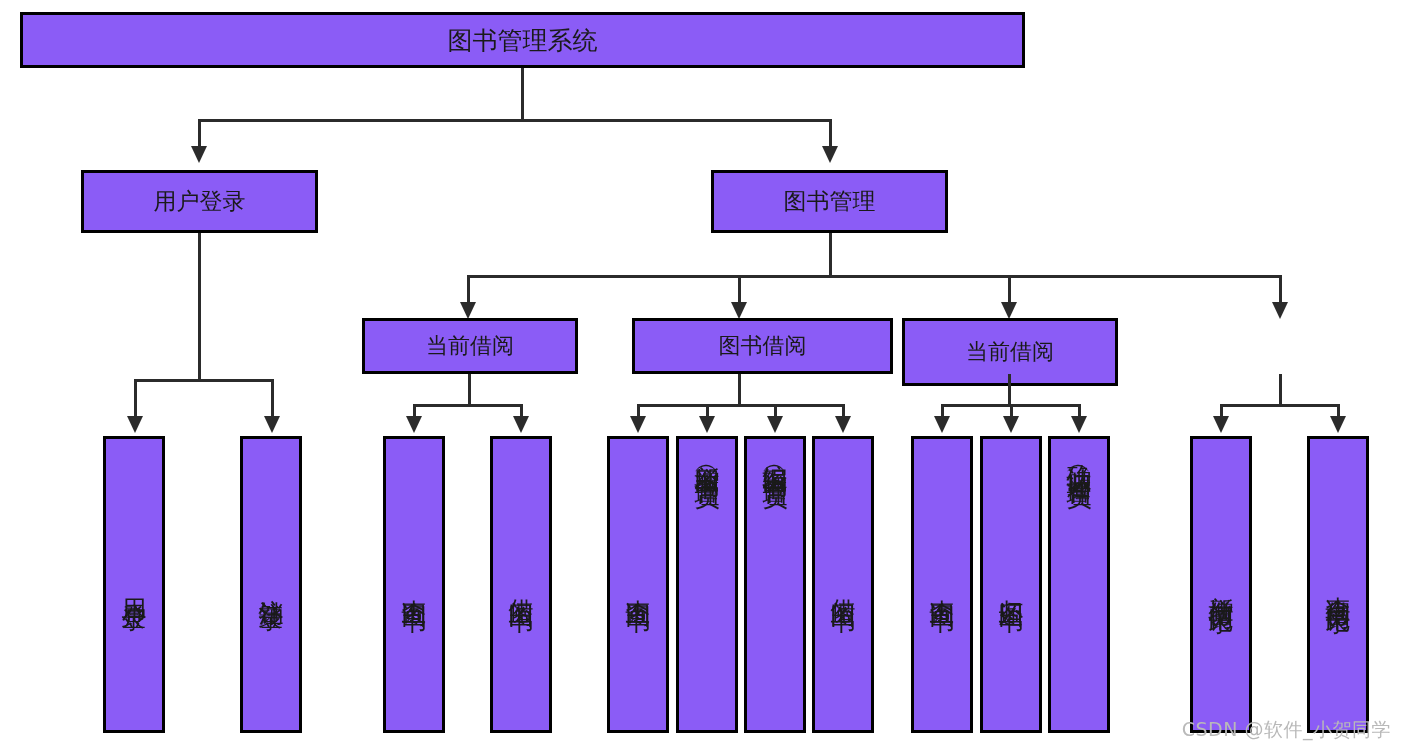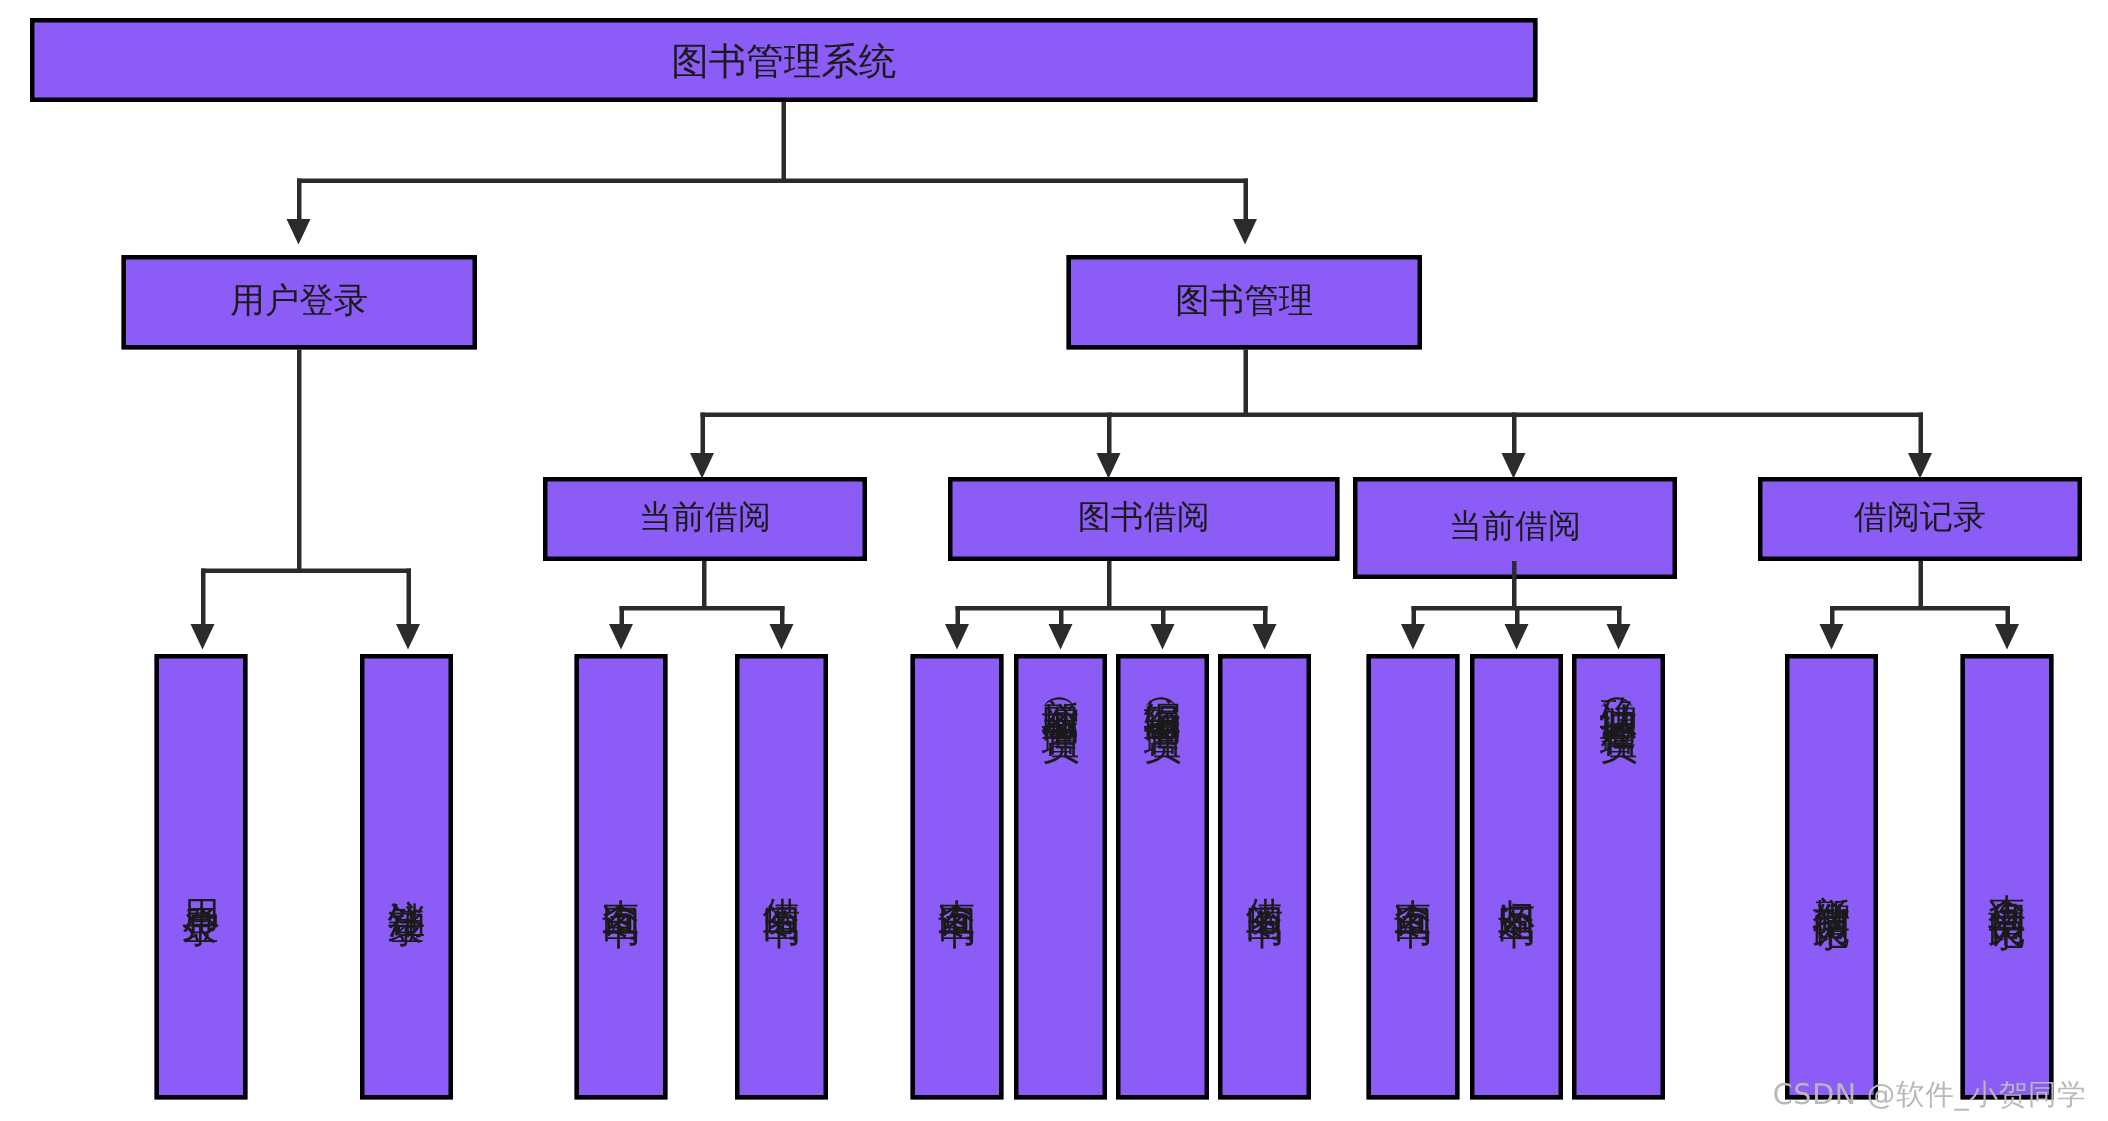--- a/index.html
+++ b/index.html
@@ -135,23 +135,20 @@
 
   <div class="node lvl3" style="left:362px; top:318px; width:216px; height:56px;">
     <span>当前借阅</span>
   </div>
   <div class="node lvl3" style="left:632px; top:318px; width:261px; height:56px;">
     <span>图书借阅</span>
   </div>
   <div class="node lvl3" style="left:902px; top:318px; width:216px; height:68px;">
     <span>当前借阅</span>
   </div>
-  <div class="node lvl3" style="left:1172px; top:318px; width:216px; height:56px;">
-    <span>借阅记录</span>
-  </div>
 
   <div class="vline" style="left:468px; top:374px; width:3px; height:32px;"></div>
   <div class="hline" style="left:413px; top:404px; width:110px; height:3px;"></div>
   <div class="vline" style="left:413px; top:404px; width:3px; height:14px;"></div>
   <div class="arrow" style="left:406px; top:416px;"></div>
   <div class="vline" style="left:520px; top:404px; width:3px; height:14px;"></div>
   <div class="arrow" style="left:513px; top:416px;"></div>
 
   <div class="vline" style="left:738px; top:374px; width:3px; height:32px;"></div>
   <div class="hline" style="left:637px; top:404px; width:208px; height:3px;"></div>

